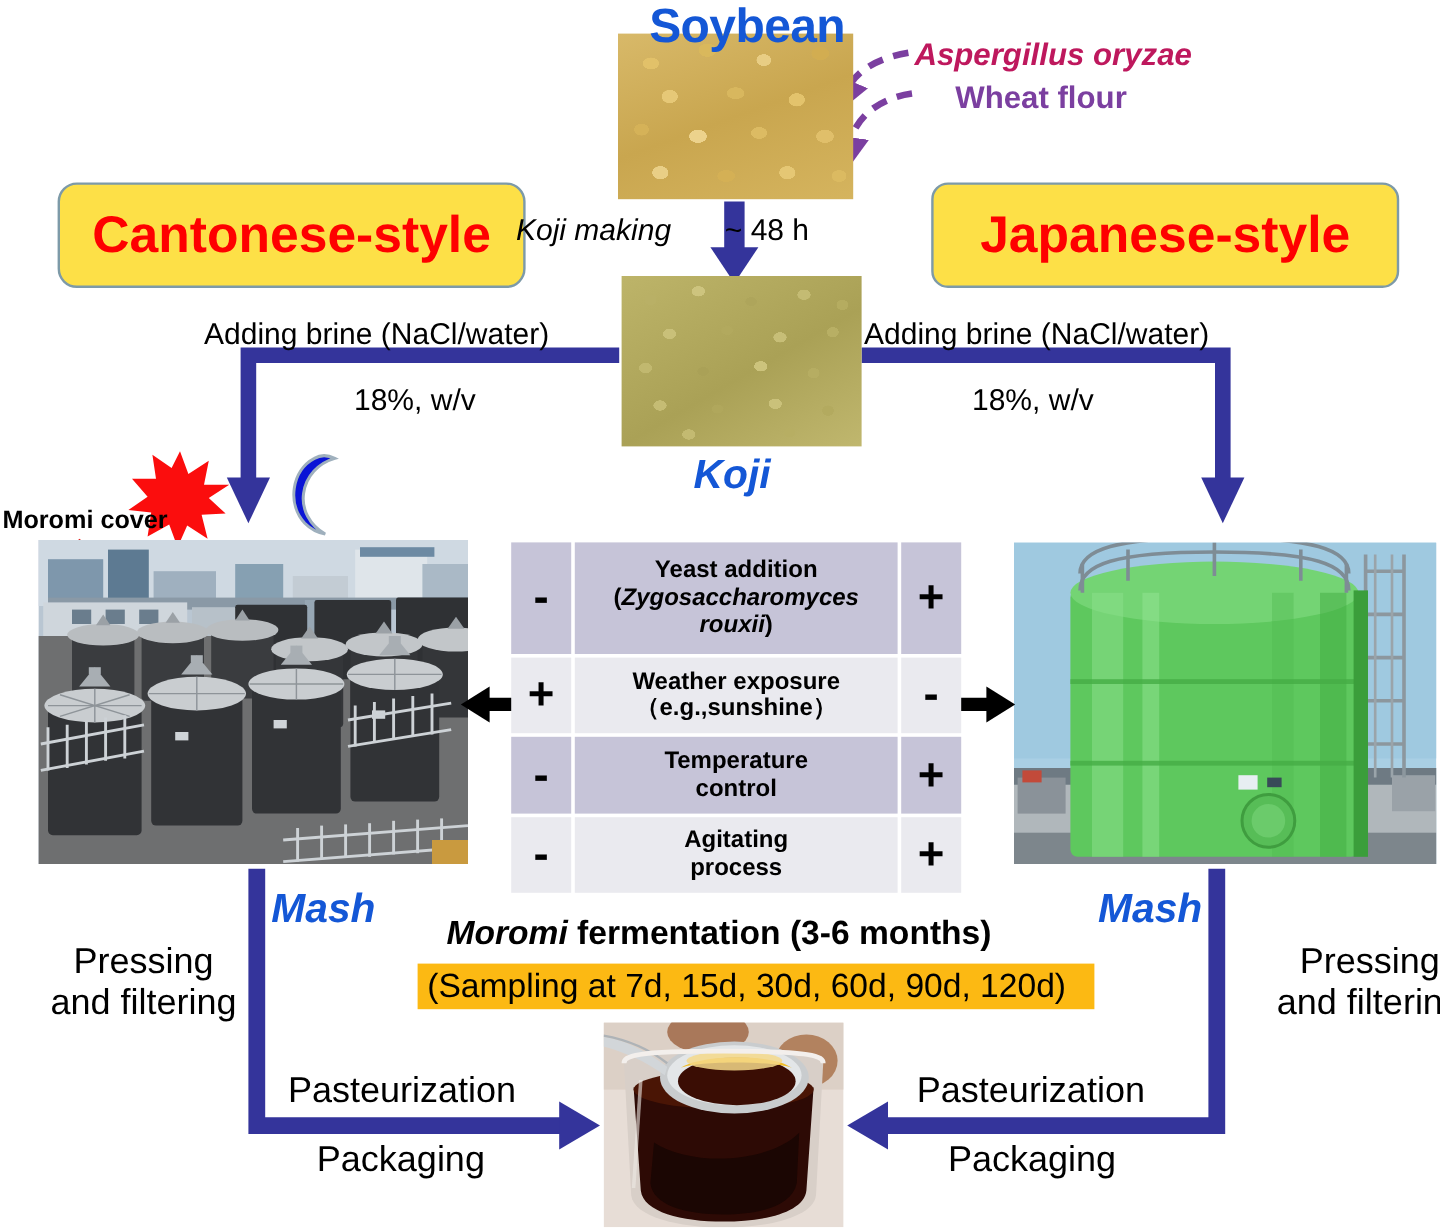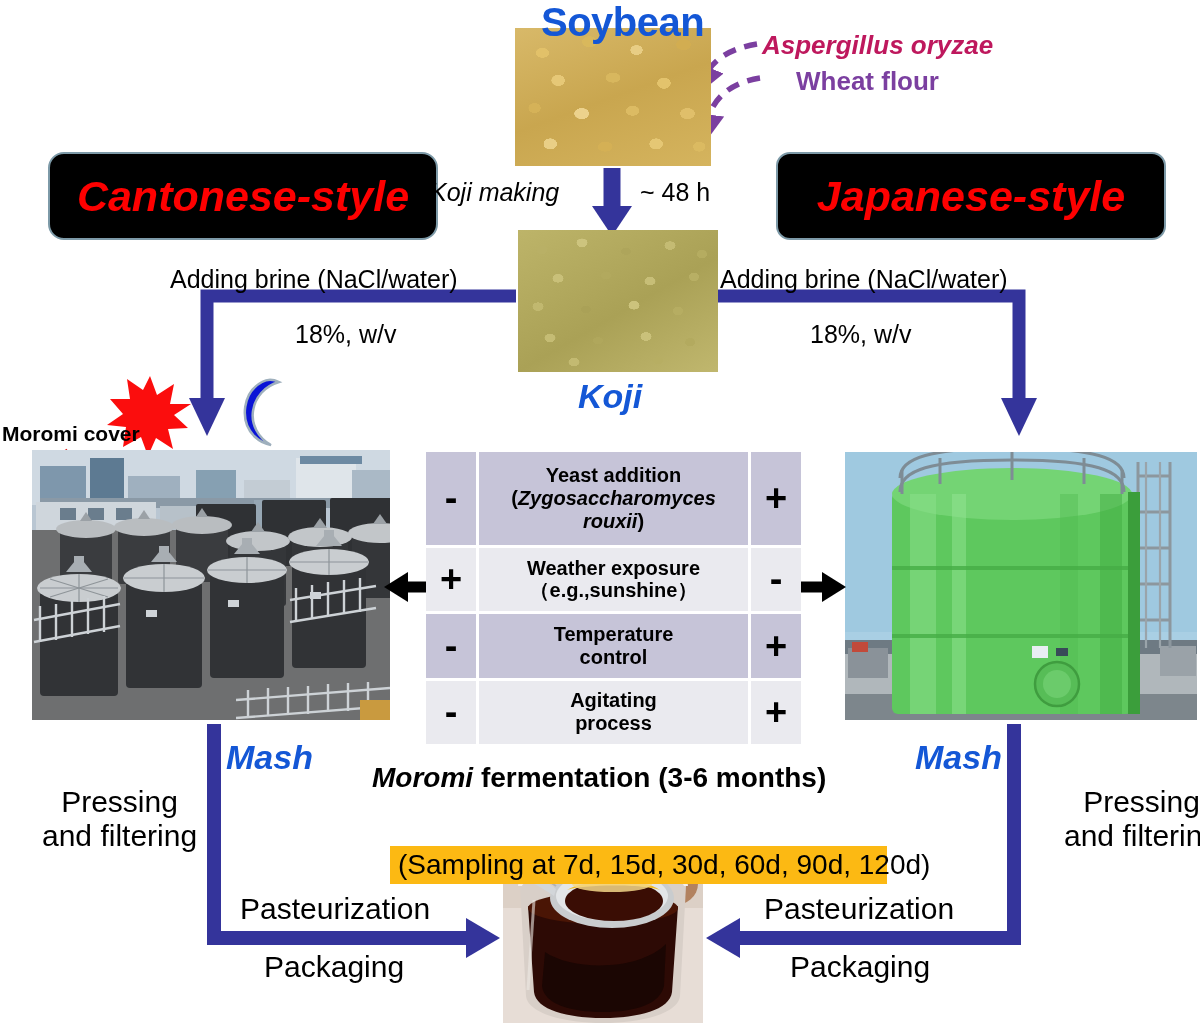--- a/index.html
+++ b/index.html
@@ -20,28 +20,27 @@
 
   
   .title-blue {
     color: #1457d6;
     font-weight: bold;
     font-size: 40px;
     letter-spacing: -0.5px;
     white-space: nowrap;
   }
   .style-box {
-    background: #000000;
+    background: #fde047;
     border: 2px solid #7d9aa8;
     border-radius: 16px;
     box-sizing: border-box;
     display: flex;
     align-items: center;
     justify-content: center;
-    font-style: italic;
   }
   .style-label {
     color: #fe0000;
     font-weight: bold;
     font-size: 43px;
     white-space: nowrap;
   }
   .blk-bold {
     color: #000000;
     font-weight: normal;
@@ -483,21 +482,21 @@
   <div class="abs purple-n" style="left:766px;top:66px;">Wheat flour</div>
 
   <div class="abs style-box" style="left:48px;top:152px;width:390px;height:88px;">
     <span class="style-label">Cantonese-style</span>
   </div>
   <div class="abs style-box" style="left:776px;top:152px;width:390px;height:88px;border-radius:14px;">
     <span class="style-label">Japanese-style</span>
   </div>
 
   <div class="abs blk-bold blk-bold-i" style="left:430px;top:178px;">Koji making</div>
-  <div class="abs blk-bold" style="left:640px;top:178px;">~ 48 h</div>
+  <div class="abs blk-bold" style="left:604px;top:178px;">~ 48 h</div>
 
   <div class="abs blk-bold" style="left:170px;top:265px;">Adding brine  (NaCl/water)</div>
   <div class="abs blk-bold" style="left:295px;top:320px;">18%, w/v</div>
 
   <div class="abs blk-bold" style="left:720px;top:265px;">Adding brine  (NaCl/water)</div>
   <div class="abs blk-bold" style="left:810px;top:320px;">18%, w/v</div>
 
   <div class="abs mash-lbl" style="left:578px;top:377px;">Koji</div>
 
   <div class="abs glass-lbl" style="left:2px;top:422px;">Moromi cover</div>
@@ -536,21 +535,21 @@
       </tbody>
     </table>
   </div>
 
   <div class="abs mash-lbl" style="left:226px;top:738px;">Mash</div>
   <div class="abs mash-lbl" style="left:915px;top:738px;">Mash</div>
 
   <div class="abs moromi-lbl" style="left:372px;top:762px;">
     <i>Moromi</i> <span>fermentation (3-6 months)</span>
   </div>
-  <div class="abs sample-band" style="left:348px;top:846px;width:497px;height:38px;margin-left:42px;">(Sampling at 7d, 15d, 30d, 60d, 90d, 120d)</div>
+  <div class="abs sample-band" style="left:348px;top:803px;width:564px;height:38px;">(Sampling at 7d, 15d, 30d, 60d, 90d, 120d)</div>
 
   <div class="abs plain-txt" style="left:42px;top:785px;">Pressing<br>and filtering</div>
   <div class="abs plain-txt" style="left:240px;top:892px;">Pasteurization</div>
   <div class="abs plain-txt" style="left:264px;top:950px;">Packaging</div>
 
   <div class="abs plain-txt" style="left:1064px;top:785px;">Pressing<br>and filtering</div>
   <div class="abs plain-txt" style="left:764px;top:892px;">Pasteurization</div>
   <div class="abs plain-txt" style="left:790px;top:950px;">Packaging</div>
 
 </div>

